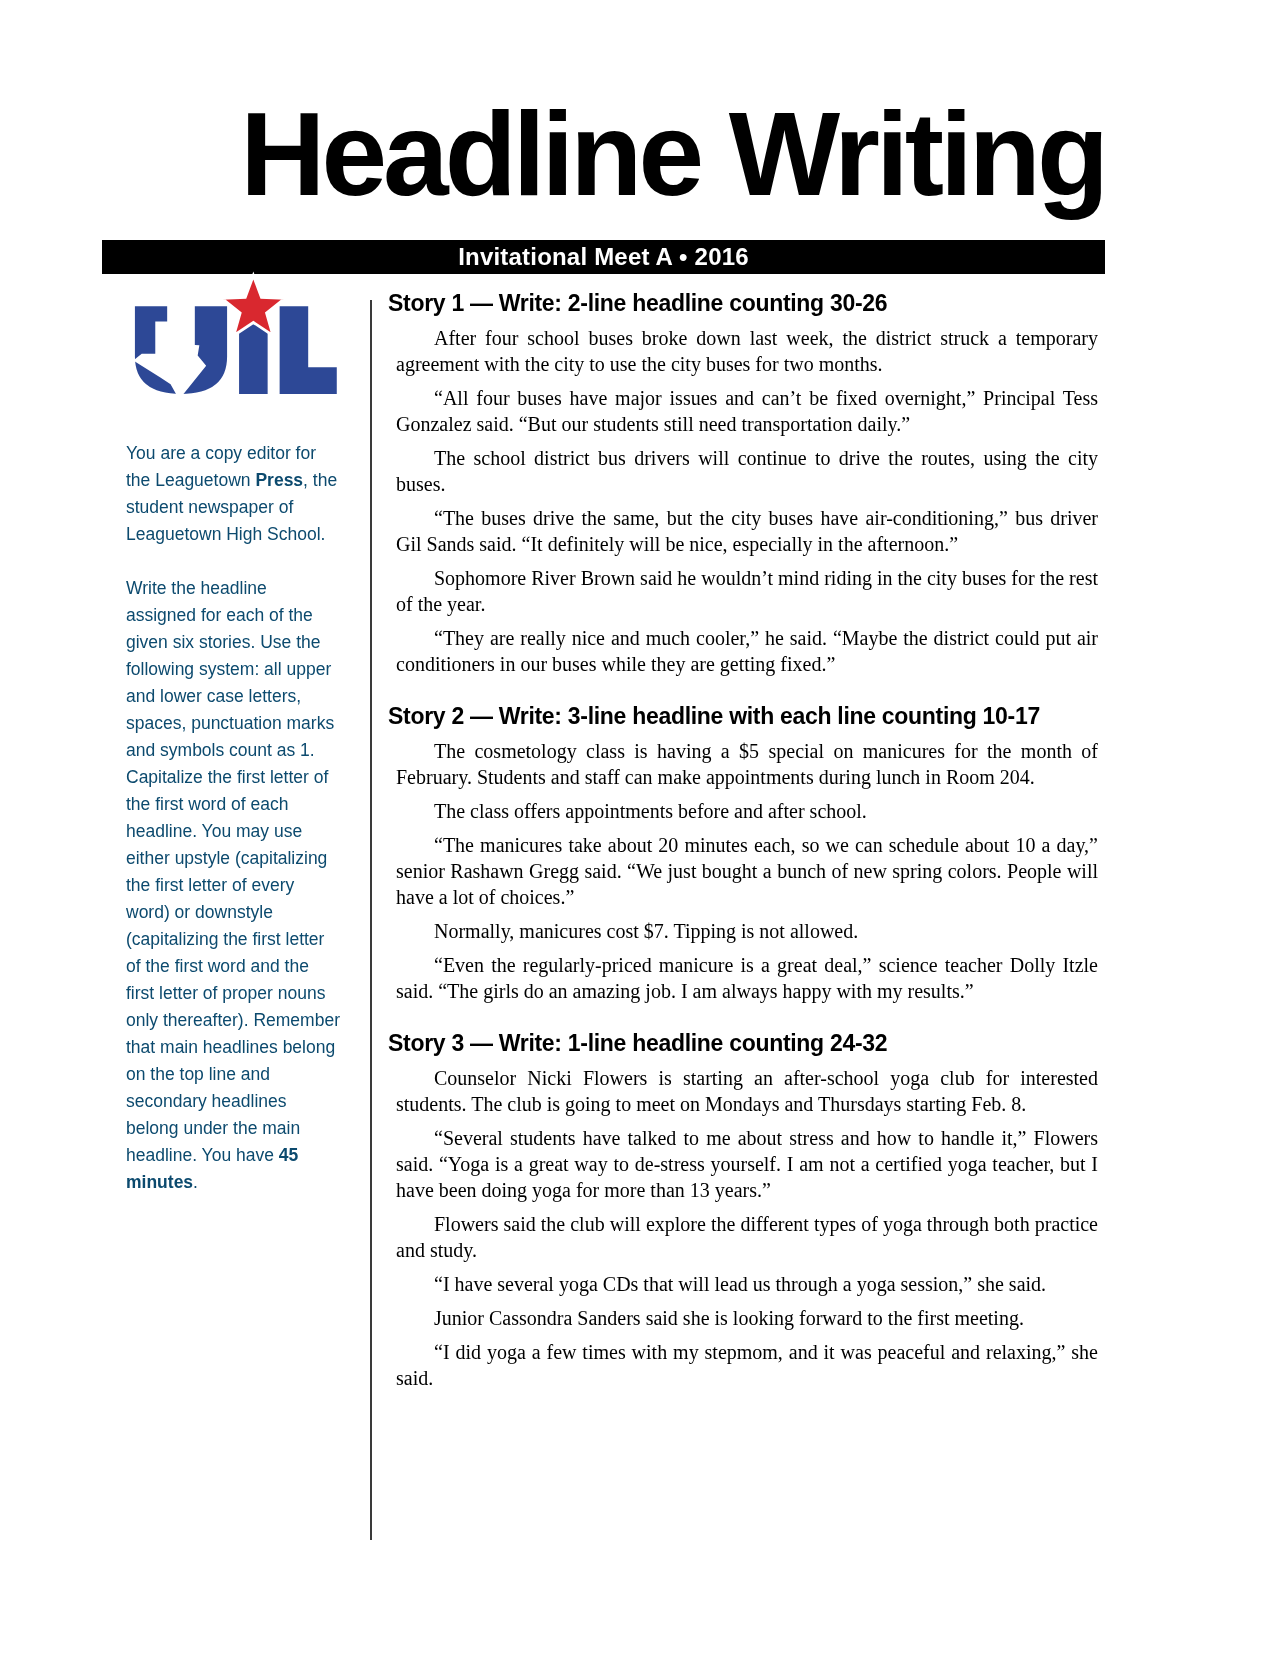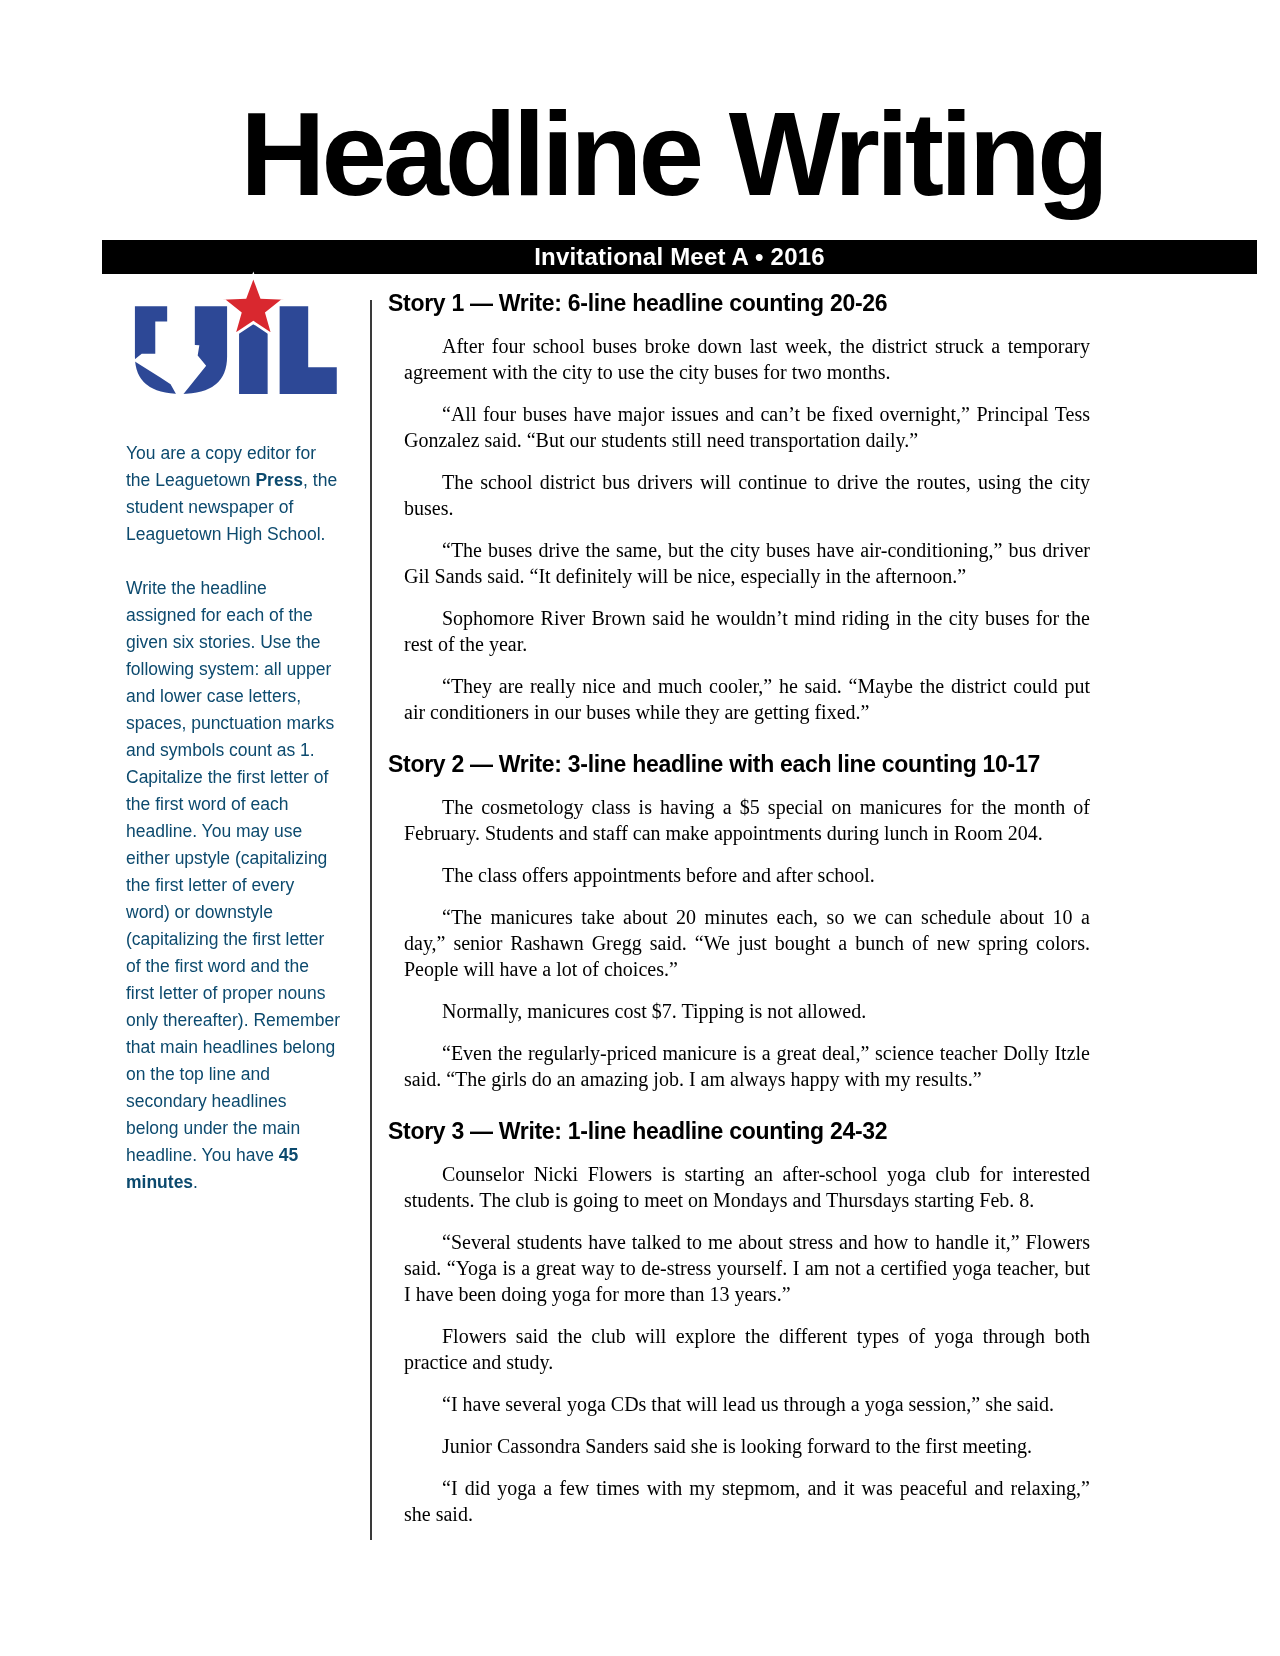--- a/index.html
+++ b/index.html
@@ -6,38 +6,38 @@
   .page{
     position:relative;width:1280px;height:1656px;background:#ffffff;
     font-family:"Liberation Sans", sans-serif;color:#000;overflow:hidden;
   }
   .title{
     position:absolute;left:102px;top:95px;width:1003px;margin:0;
     text-align:right;font-size:118px;font-weight:bold;letter-spacing:-4px;
     line-height:1.0;white-space:nowrap;
   }
   .banner{
-    position:absolute;left:102px;top:240px;width:1155px;height:34px;
+    position:absolute;left:102px;top:240px;width:1003px;height:34px;
     background:#000;color:#fff;text-align:center;
     font-size:24px;font-weight:bold;line-height:34px;letter-spacing:0.2px;
   }
   .sidebar{position:absolute;left:126px;top:266px;width:214px;}
   .logo{width:212px;height:156px;margin:2px 0 16px 2px;display:block;}
   .sb{font-size:17.5px;line-height:27px;margin:0 0 27px 0;color:#0c4a6e;}
   .sb b{font-weight:bold;}
   .divider{position:absolute;left:370px;top:300px;width:2px;height:1240px;background:#3a3a3a;}
   .main{position:absolute;left:388px;top:290px;width:718px;}
   .story{margin:0 0 26px 0;}
   .story-heading{
     font-size:23px;font-weight:bold;margin:0 0 6px 0;letter-spacing:-0.3px;
     font-family:"Liberation Sans", sans-serif;
   }
   .body-p{
     font-family:"Liberation Serif", serif;font-size:20px;line-height:26px;
-    margin:16px;text-indent:38px;text-align:justify;color:#000;
+    margin:8px;text-indent:38px;text-align:justify;color:#000;
   }
 </style>
 </head>
 <body>
 
 <div class="page">
 
   <h1 class="title">Headline Writing</h1>
 
   <div class="banner">
@@ -62,21 +62,21 @@
 
     <p class="sb"><span>Write the headline assigned for each of the given six stories. Use the following system: all upper and lower case letters, spaces, punctuation marks and symbols count as 1. Capitalize the first letter of the first word of each headline. You may use either upstyle (capitalizing the first letter of every word) or downstyle (capitalizing the first letter of the first word and the first letter of proper nouns only thereafter). Remember that main headlines belong on the top line and secondary headlines belong under the main headline. You have </span><b>45 minutes</b><span>.</span></p>
 
   </aside>
 
   <div class="divider"></div>
 
   <main class="main">
 
     <section class="story">
-      <h2 class="story-heading">Story 1 — Write: 6-line headline counting 20-26</h2>
+      <h2 class="story-heading">Story 1 — Write: 2-line headline counting 30-26</h2>
       <p class="body-p">After four school buses broke down last week, the district struck a temporary agreement with the city to use the city buses for two months.</p>
       <p class="body-p">“All four buses have major issues and can’t be fixed overnight,” Principal Tess Gonzalez said. “But our students still need transportation daily.”</p>
       <p class="body-p">The school district bus drivers will continue to drive the routes, using the city buses.</p>
       <p class="body-p">“The buses drive the same, but the city buses have air-conditioning,” bus driver Gil Sands said. “It definitely will be nice, especially in the afternoon.”</p>
       <p class="body-p">Sophomore River Brown said he wouldn’t mind riding in the city buses for the rest of the year.</p>
       <p class="body-p">“They are really nice and much cooler,” he said. “Maybe the district could put air conditioners in our buses while they are getting fixed.”</p>
     </section>
 
     <section class="story">
       <h2 class="story-heading">Story 2 — Write: 3-line headline with each line counting 10-17</h2>

